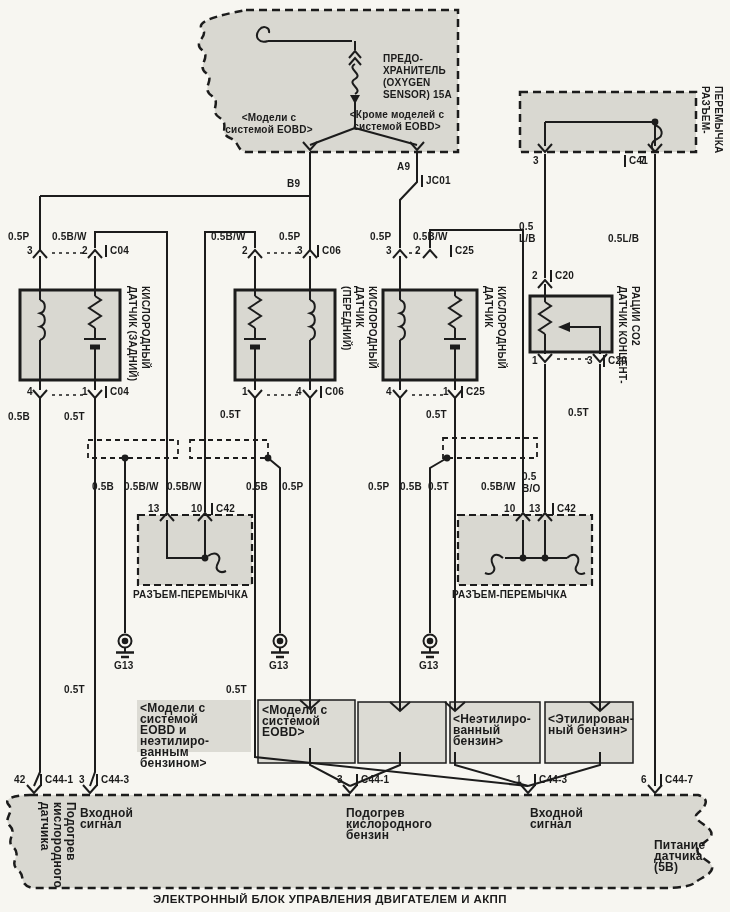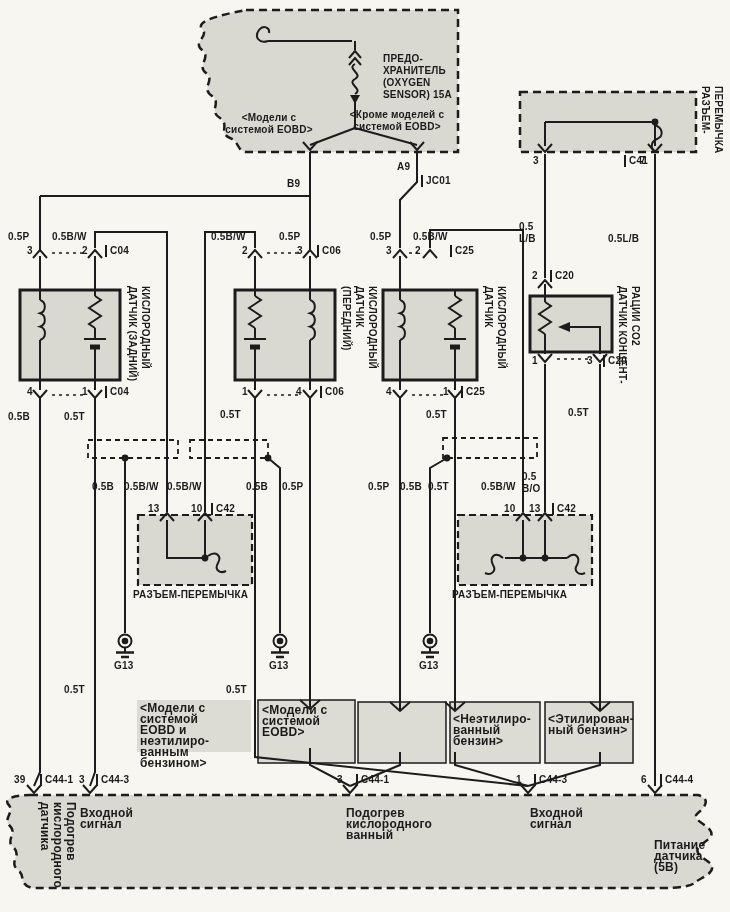--- a/index.html
+++ b/index.html
@@ -358,39 +358,40 @@
 <span class="lbl sm" style="left:140px;top:703px;width:112px">&lt;Модели с системой
 EOBD и неэтилиро-
 ванным бензином&gt;</span>
 <span class="lbl sm" style="left:262px;top:705px;width:92px">&lt;Модели с
 системой EOBD&gt;</span>
 <span class="lbl sm" style="left:453px;top:714px;width:86px">&lt;Неэтилиро-
 ванный бензин&gt;</span>
 <span class="lbl sm" style="left:548px;top:714px;width:84px">&lt;Этилирован-
 ный бензин&gt;</span>
 
-<span class="lbl" style="left:14px;top:774px">39</span>
+<span class="lbl" style="left:14px;top:774px">42</span>
 <span class="lbl tick" style="left:40px;top:774px">C44-1</span>
 <span class="lbl" style="left:79px;top:774px">3</span>
 <span class="lbl tick" style="left:96px;top:774px">C44-3</span>
 <span class="lbl" style="left:337px;top:774px">3</span>
 <span class="lbl tick" style="left:356px;top:774px">C44-1</span>
 <span class="lbl" style="left:516px;top:774px">1</span>
 <span class="lbl tick" style="left:534px;top:774px">C44-3</span>
 <span class="lbl" style="left:641px;top:774px">6</span>
-<span class="lbl tick" style="left:660px;top:774px">C44-4</span>
+<span class="lbl tick" style="left:660px;top:774px">C44-7</span>
 
 <span class="lbl vrl sm" style="left:38px;top:802px;height:100px">Подогрев
 кислородного
 датчика</span>
 <span class="lbl sm" style="left:80px;top:808px">Входной
 сигнал</span>
 <span class="lbl sm" style="left:346px;top:808px">Подогрев
 кислородного
-ванный</span>
+бензин</span>
 <span class="lbl sm" style="left:530px;top:808px">Входной
 сигнал</span>
 <span class="lbl sm" style="left:654px;top:840px">Питание
 датчика
 (5В)</span>
 
+<span class="lbl ctr big" style="left:50px;top:893px;width:560px">ЭЛЕКТРОННЫЙ БЛОК УПРАВЛЕНИЯ ДВИГАТЕЛЕМ И АКПП</span>
 
 </div>
 
 </body></html>

